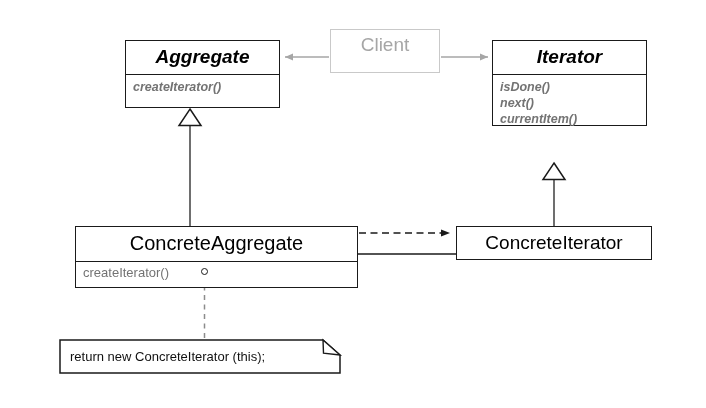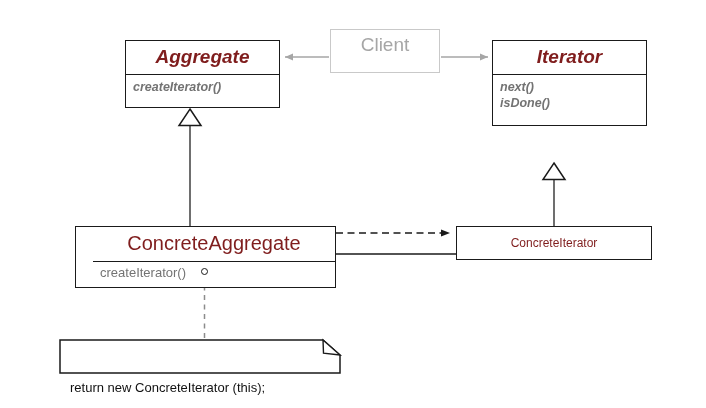--- a/index.html
+++ b/index.html
@@ -26,21 +26,21 @@
     box-sizing: border-box;
     border: 1.6px solid #1a1a1a;
     background: #ffffff;
     z-index: 5;
   }
   .uml-class.faded {
     border: 1.4px solid #c9c9c9;
   }
   .class-title {
     text-align: center;
-    color: #7f1d1d;
+    color: #000000;
     white-space: nowrap;
     overflow: hidden;
   }
   .class-title.abstract {
     font-style: italic;
     font-weight: bold;
   }
   .compartment-divider {
     border-top: 1.6px solid #1a1a1a;
   }
@@ -73,28 +73,28 @@
   #class-client .class-title {
     font-size: 19px;
     line-height: 30px;
     height: 30px;
     color: #a6a6a6;
     font-style: normal;
     font-weight: normal;
   }
 
   
-  #class-concrete-aggregate { left: 75px; top: 226px; width: 261px; height: 62px; padding-left: 17px; }
+  #class-concrete-aggregate { left: 75px; top: 226px; width: 283px; height: 62px; }
   #class-concrete-aggregate .class-title { font-size: 20px; line-height: 33px; height: 34px; }
   #class-concrete-aggregate .members { height: 28px; padding-top: 3px; }
   #class-concrete-aggregate .member { font-size: 13px; }
 
   
   #class-concrete-iterator { left: 456px; top: 226px; width: 196px; height: 34px; }
-  #class-concrete-iterator .class-title { font-size: 12px; line-height: 32px; height: 32px; }
+  #class-concrete-iterator .class-title { font-size: 19px; line-height: 32px; height: 32px; }
 
   
   #note-anchor-circle {
     position: absolute;
     left: 201px;
     top: 268px;
     width: 7px;
     height: 7px;
     border: 1.3px solid #1a1a1a;
     border-radius: 50%;
@@ -114,21 +114,20 @@
   }
   #uml-note .note-text {
     position: absolute;
     left: 10px;
     top: 0;
     height: 33px;
     line-height: 33px;
     font-size: 13px;
     color: #111111;
     white-space: nowrap;
-    margin-top: 31px;
   }
 </style>
 </head>
 <body>
 
 <svg id="diagram-canvas" viewBox="0 0 706 408" xmlns="http://www.w3.org/2000/svg">
   <defs>
     <marker id="arrow-filled" markerWidth="10" markerHeight="8" refX="9.2" refY="4" orient="auto" markerUnits="userSpaceOnUse">
       <path d="M 0 0.3 L 9.2 4 L 0 7.7 z" fill="#1a1a1a"></path>
     </marker>
@@ -183,22 +182,23 @@
   </div>
 </div>
 
 <div class="uml-class faded" id="class-client">
   <div class="class-title">Client</div>
 </div>
 
 <div class="uml-class" id="class-iterator">
   <div class="class-title abstract">Iterator</div>
   <div class="members compartment-divider">
+    <div class="member abstract">isDone()</div>
     <div class="member abstract">next()</div>
-    <div class="member abstract">isDone()</div>
+    <div class="member abstract">currentItem()</div>
   </div>
 </div>
 
 <div class="uml-class" id="class-concrete-aggregate">
   <div class="class-title">ConcreteAggregate</div>
   <div class="members compartment-divider">
     <div class="member">createIterator()</div>
   </div>
 </div>
 

